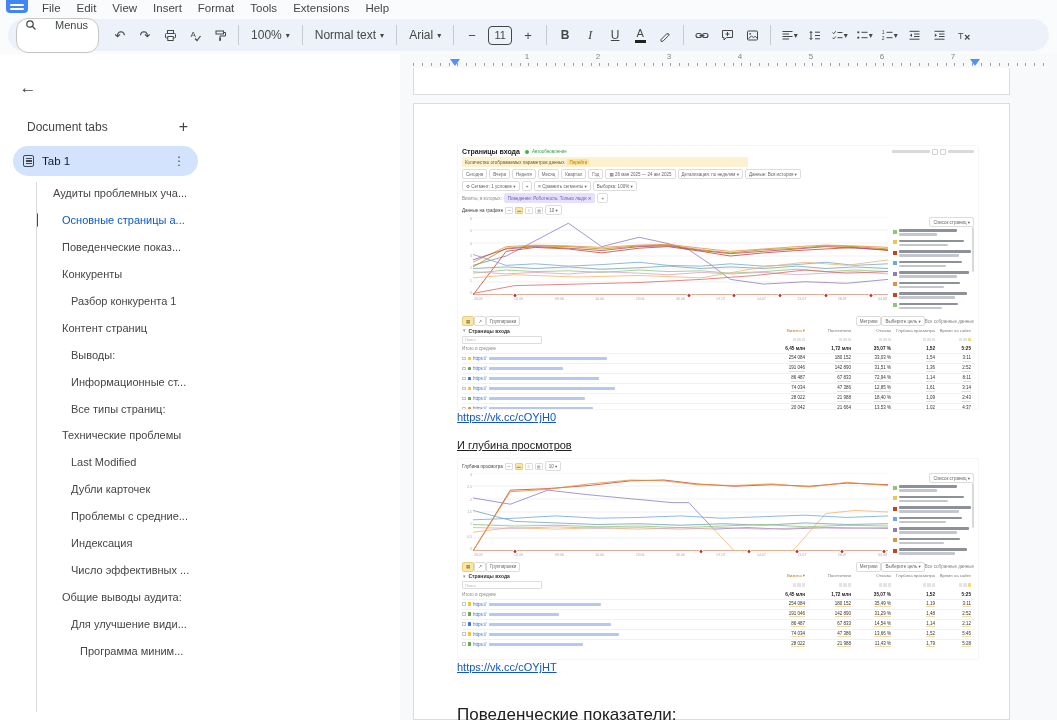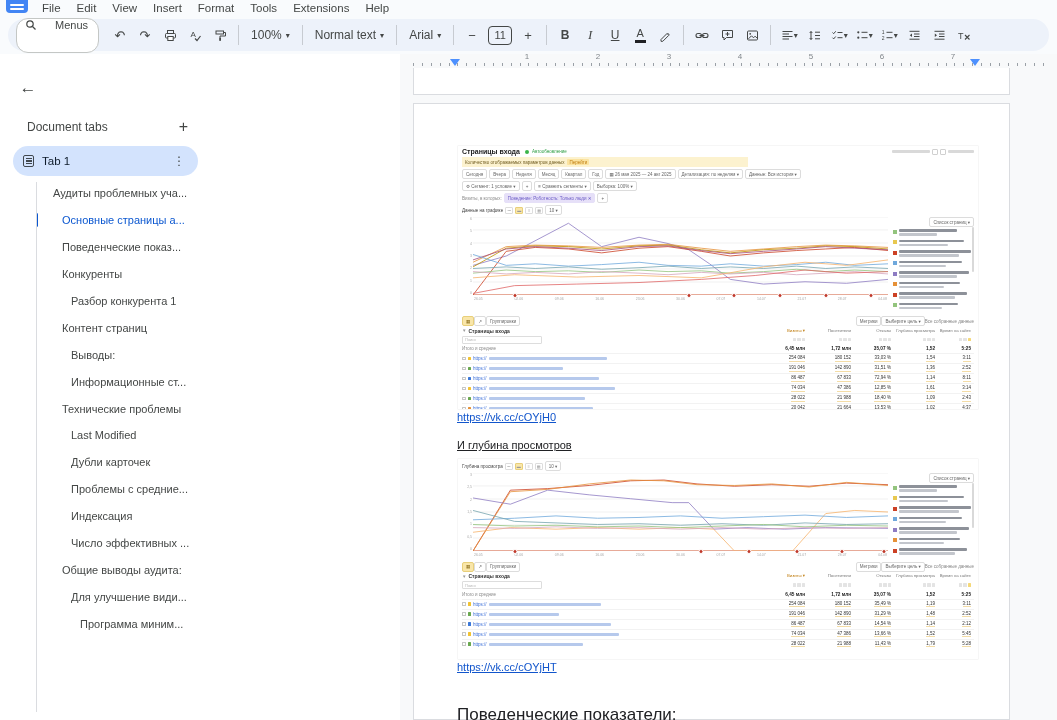--- a/index.html
+++ b/index.html
@@ -314,20 +314,21 @@
   <div class="outline-line"></div>
   <div class="outline" id="outline">
       <div class="oitem lv1">Аудиты проблемных уча...</div>
       <div class="oitem lv2 active">Основные страницы а...</div>
       <div class="oitem lv2">Поведенческие показ...</div>
       <div class="oitem lv2">Конкуренты</div>
       <div class="oitem lv3">Разбор конкурента 1</div>
       <div class="oitem lv2">Контент страниц</div>
       <div class="oitem lv3">Выводы:</div>
       <div class="oitem lv3">Информационные ст...</div>
+      <div class="oitem lv3">Все типы страниц:</div>
       <div class="oitem lv2">Технические проблемы</div>
       <div class="oitem lv3">Last Modified</div>
       <div class="oitem lv3">Дубли карточек</div>
       <div class="oitem lv3">Проблемы с средние...</div>
       <div class="oitem lv3">Индексация</div>
       <div class="oitem lv3">Число эффективных ...</div>
       <div class="oitem lv2">Общие выводы аудита:</div>
       <div class="oitem lv3">Для улучшение види...</div>
       <div class="oitem lv4">Программа миним...</div>
     </div>

